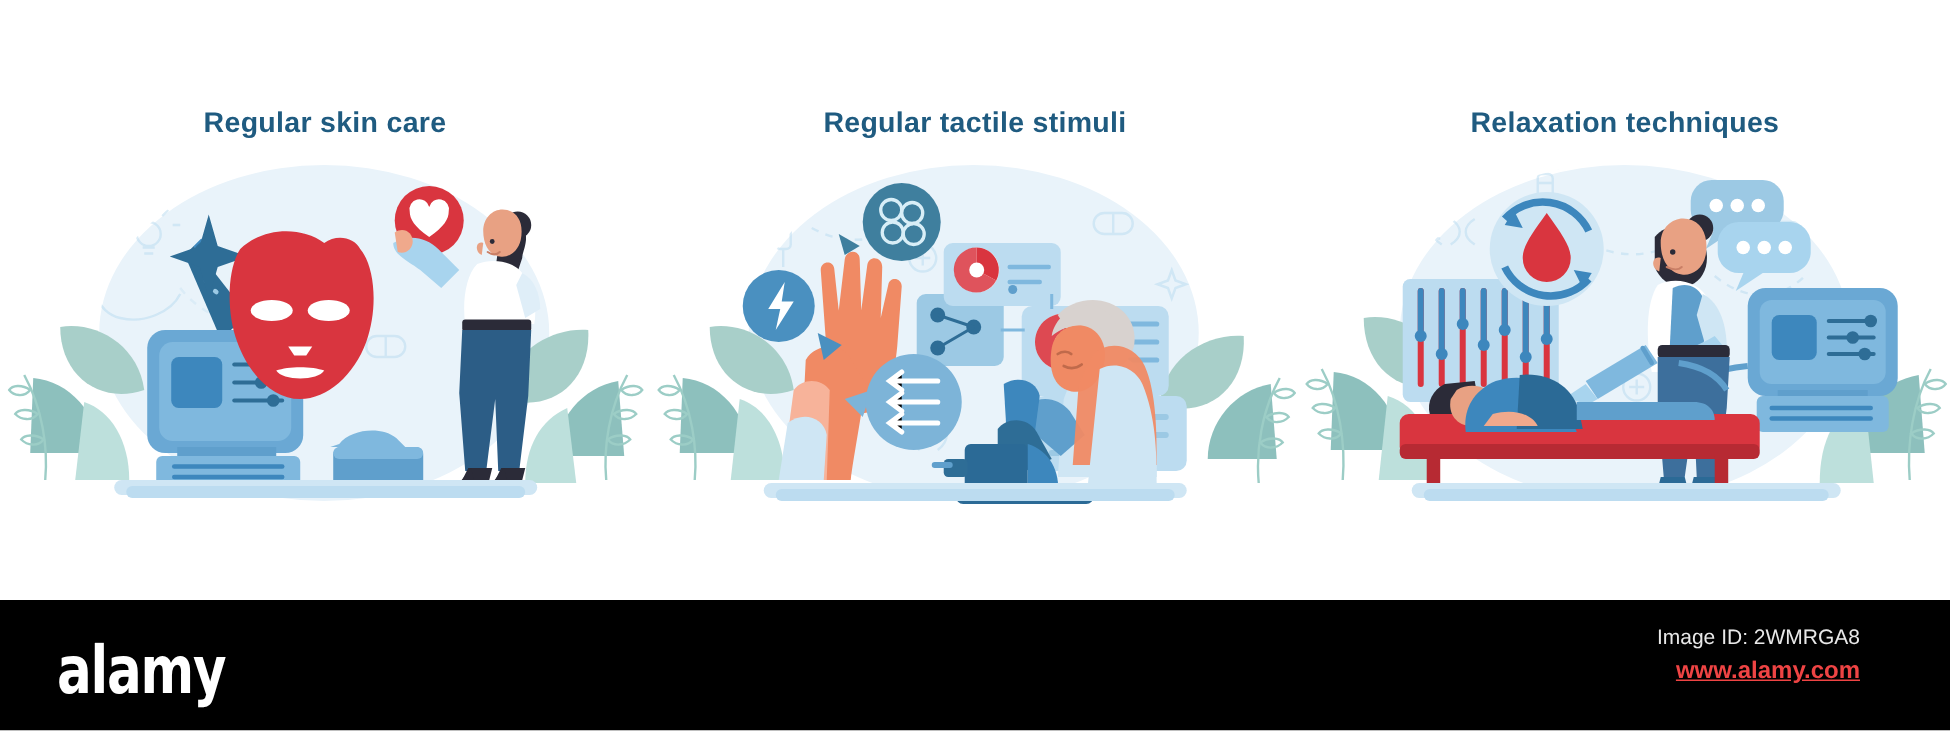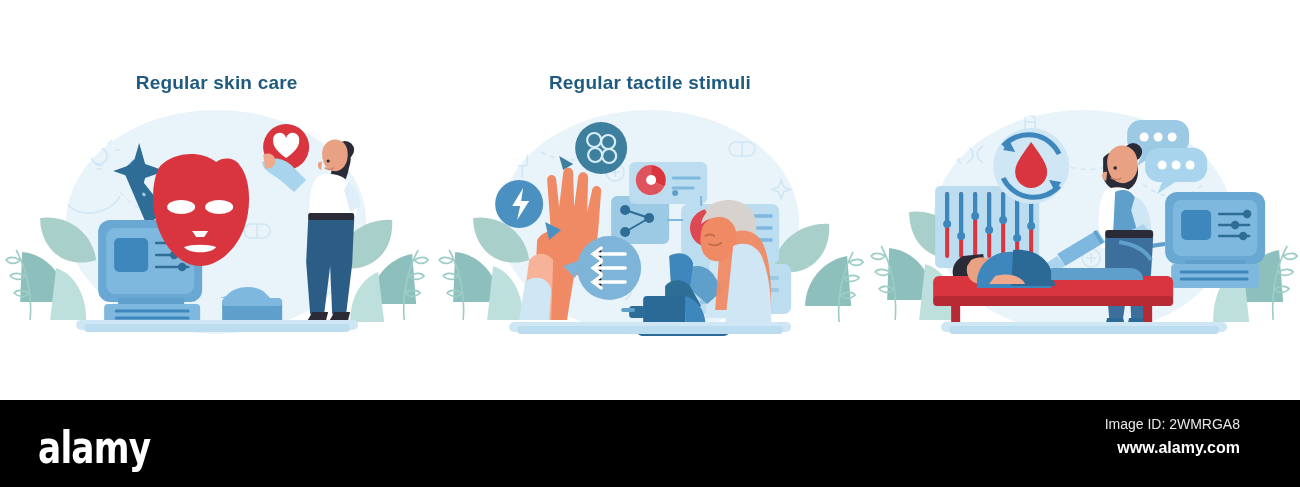--- a/index.html
+++ b/index.html
@@ -19,22 +19,22 @@
   .wm-logo{
     position:absolute;left:38px;top:22px;color:#ffffff;font-size:44px;
     font-weight:bold;font-family:"DejaVu Sans",sans-serif;letter-spacing:-1px;
     transform:scaleX(.78);transform-origin:left center;
   }
   .wm-id{
     position:absolute;right:60px;top:16px;color:#e8e8e8;font-size:14px;
     font-family:Liberation Sans, sans-serif;
   }
   .wm-url{
-    position:absolute;right:60px;top:39px;color:#ffffff;font-size:16px;
-    font-weight:bold;font-family:"Liberation Sans",sans-serif;
+    position:absolute;right:60px;top:39px;color:#ef4444;font-size:16px;
+    font-weight:bold;font-family:"Liberation Sans",sans-serif;text-decoration:underline;
   }
 </style>
 </head>
 <body>
 
 <div class="stage">
 
   <div class="panels">
 
     <div class="panel">
@@ -347,20 +347,21 @@
 
           <g>
             <rect x="76" y="222" width="282" height="10" rx="5" fill="#cfe6f4"></rect>
             <rect x="84" y="226" width="266" height="8" rx="4" fill="#bcdcf0"></rect>
           </g>
         </svg>
       </div>
     </div>
 
     <div class="panel">
+      <div class="panel-title">Relaxation techniques</div>
       <div class="art">
         <svg viewBox="0 0 433 240" xmlns="http://www.w3.org/2000/svg">
           <defs>
               <clipPath id="p3blob">
                 <ellipse cx="216" cy="120" rx="150" ry="112"></ellipse>
               </clipPath>
             </defs>
           <ellipse cx="216" cy="122" rx="150" ry="112" fill="#e9f3fa"></ellipse>
           <g clip-path="url(#p3blob)" opacity=".55">
             <g stroke="#bcdcf0" stroke-width="1.6" fill="none">

